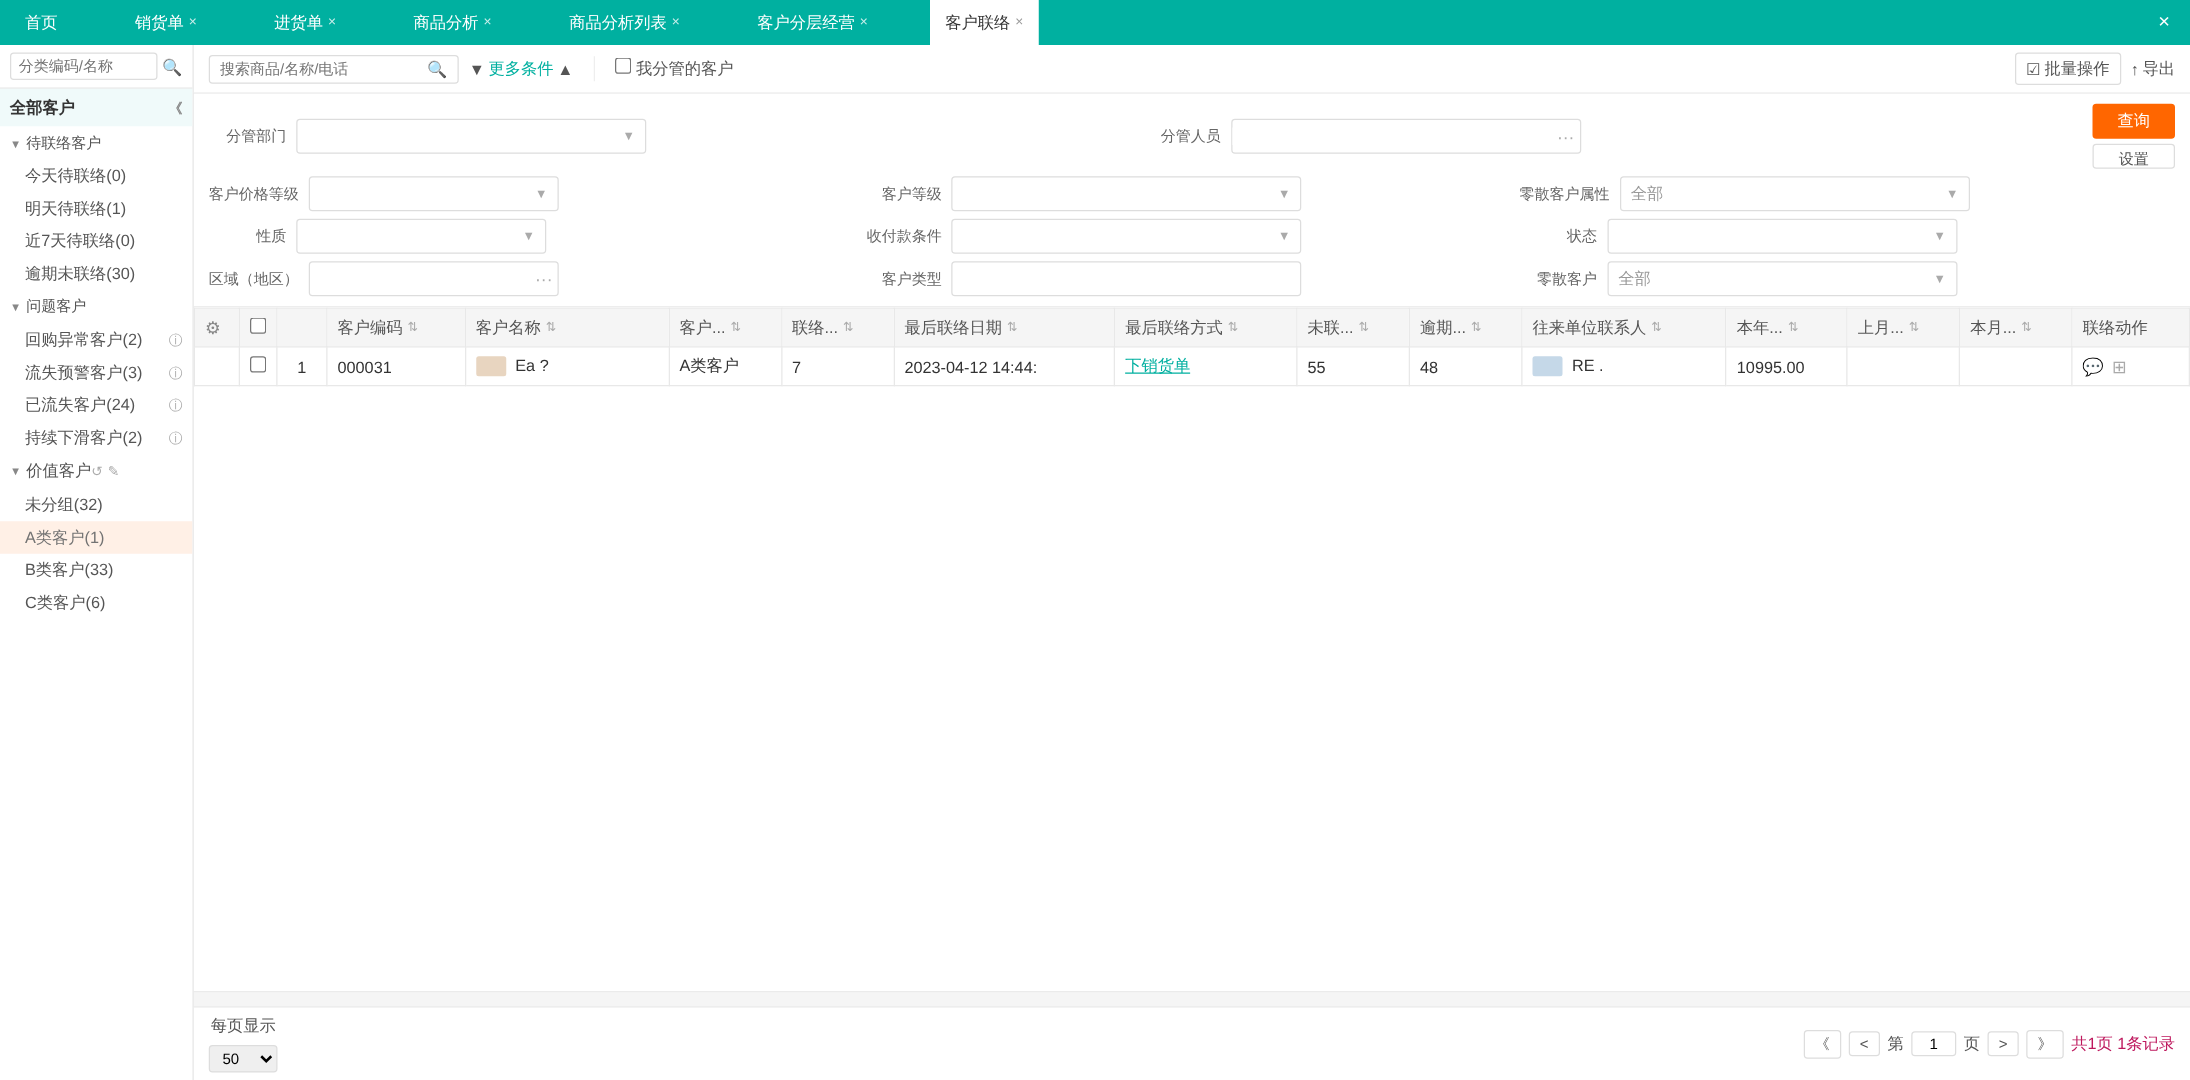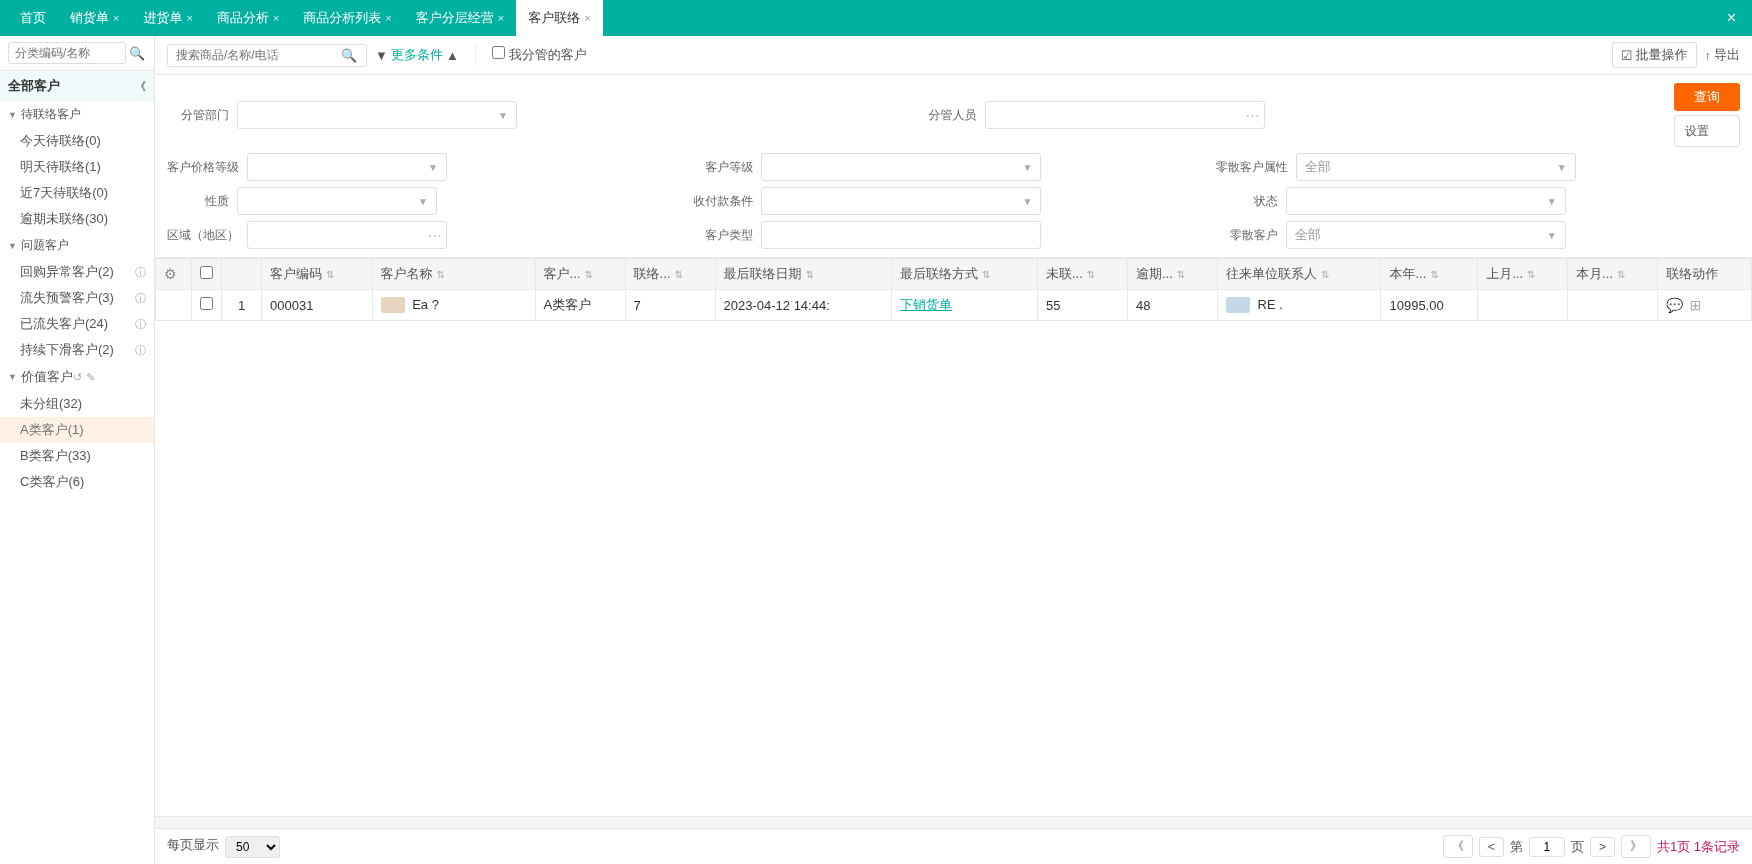--- a/index.html
+++ b/index.html
@@ -6,20 +6,21 @@
     body { background: #f5f5f5; width: 1752px; height: 864px; overflow: hidden; }
 
     
     .top-nav {
       display: flex;
       align-items: center;
       background: #00b0a0;
       height: 36px;
       padding: 0 8px;
       color: white;
+      gap: 38px;
     }
     .top-nav .nav-item {
       display: flex;
       align-items: center;
       padding: 0 12px;
       height: 100%;
       color: white;
       cursor: pointer;
       font-size: 13px;
       white-space: nowrap;
@@ -240,23 +241,23 @@
     }
     .btn-settings {
       display: block;
       border: 1px solid #ddd;
       background: white;
       color: #555;
       border-radius: 3px;
       padding: 3px 10px;
       cursor: pointer;
       font-size: 12px;
-      text-align: left;
+      text-align: center;
       margin-top: 4px;
-      height: 32px;
+      height: 20px;
     }
     .query-btn-group {
       display: flex;
       flex-direction: column;
       margin-left: 12px;
     }
 
     
     .table-container {
       flex: 1;
@@ -302,21 +303,23 @@
       align-items: center;
       justify-content: space-between;
       padding: 6px 12px;
       background: white;
       border-top: 1px solid #e8e8e8;
       font-size: 12px;
       color: #555;
     }
     .page-size-select {
       display: flex;
+      align-items: center;
       gap: 6px;
+      flex-direction: column;
     }
     .page-size-select select {
       border: 1px solid #ddd;
       border-radius: 3px;
       padding: 2px 6px;
       font-size: 12px;
     }
     .pagination {
       display: flex;
       align-items: center;

